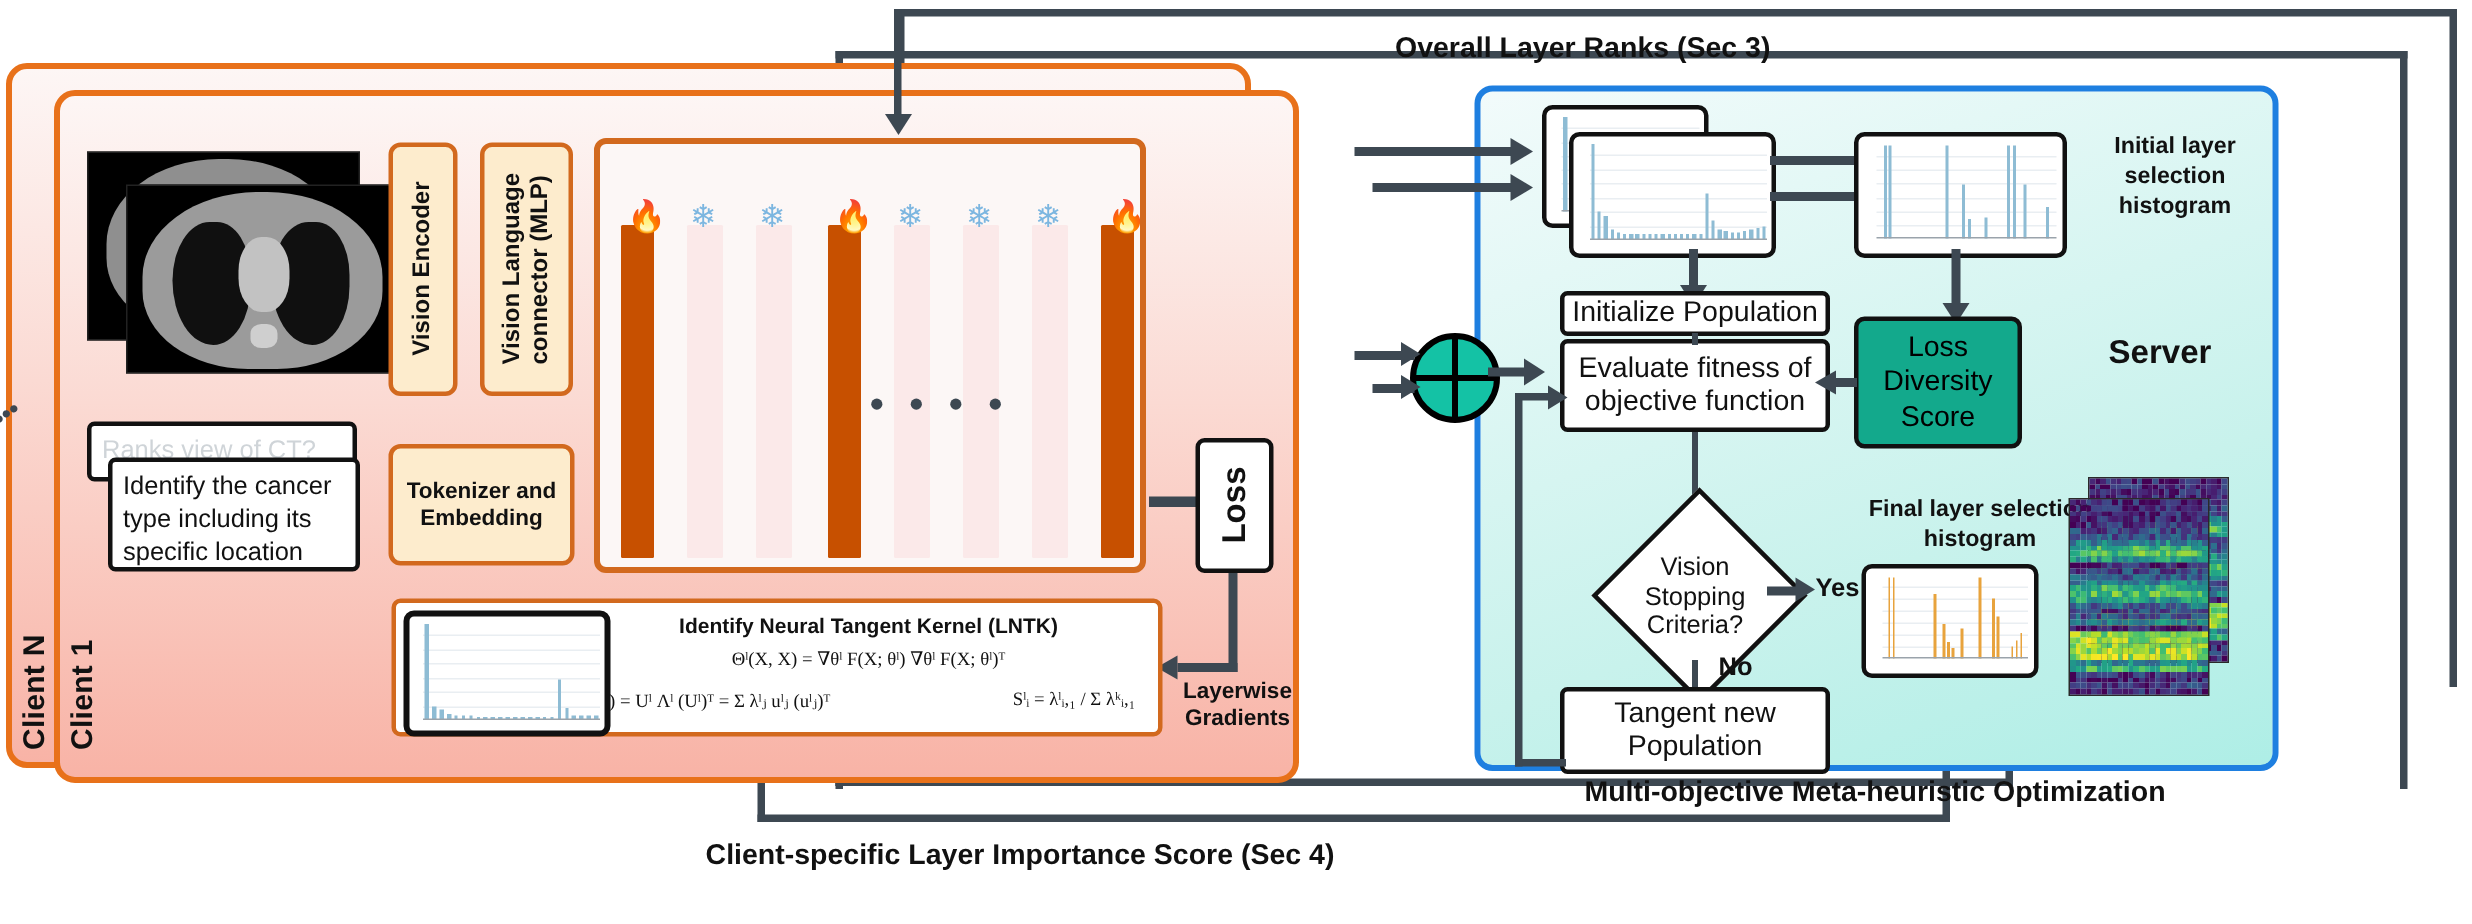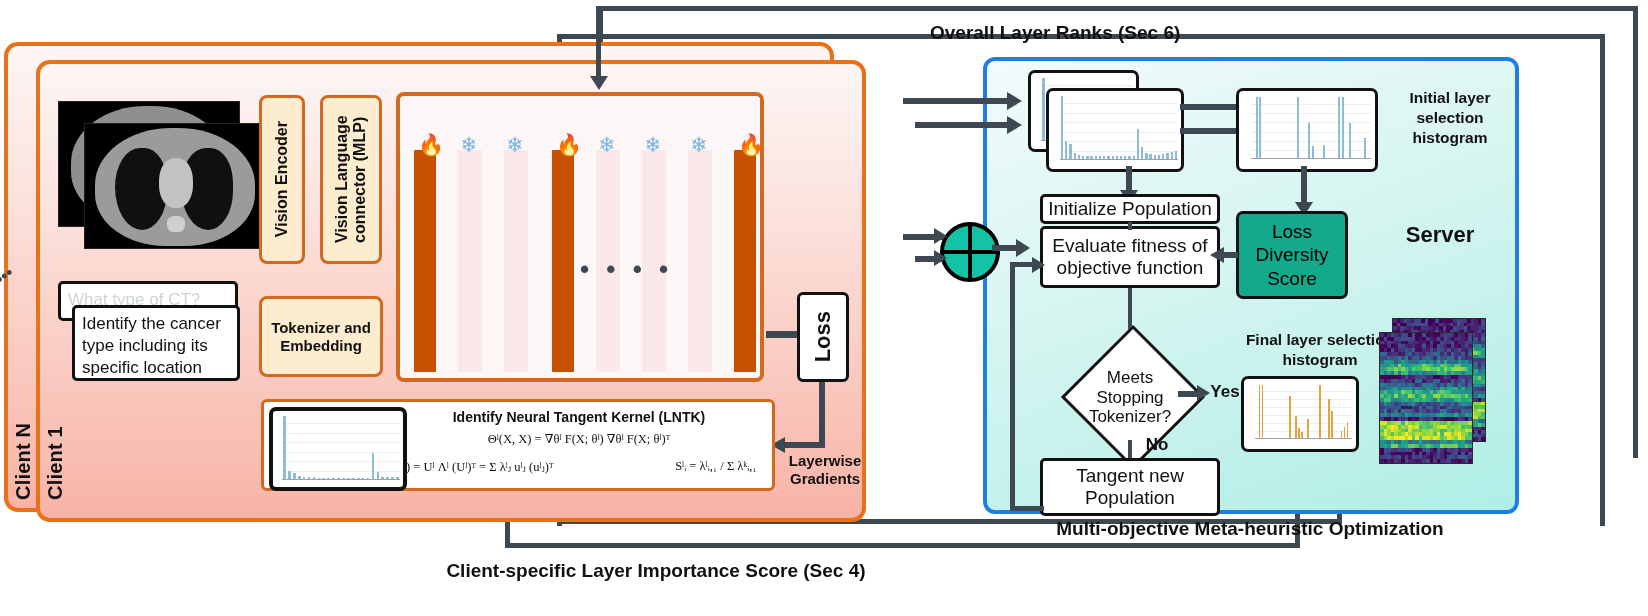--- a/index.html
+++ b/index.html
@@ -109,21 +109,21 @@
     <div class="med" style="left:76px;top:38px;width:30px;height:48px;"></div>
   </div>
   <div class="ct" style="left:84px;top:123px;width:180px;height:124px;">
     <div class="body" style="left:10px;top:4px;width:160px;height:118px;background:#9b9b9b;"></div>
     <div class="lungL" style="left:30px;top:24px;width:52px;height:82px;"></div>
     <div class="lungR" style="left:96px;top:24px;width:52px;height:82px;"></div>
     <div class="med" style="left:74px;top:34px;width:34px;height:50px;background:#c2c2c2;"></div>
     <div class="spine" style="left:82px;top:92px;width:18px;height:16px;"></div>
   </div>
 
-  <div class="abs prompt ghost" style="left:58px;top:281px;width:180px;height:40px;">What type of CT?</div>
+  <div class="abs prompt ghost" style="left:58px;top:281px;width:180px;height:40px;">Ranks view of CT?</div>
   <div class="abs prompt" style="left:72px;top:305px;width:168px;height:76px;">Identify the cancer type including its specific location</div>
 
   <div class="abs modbox" style="left:259px;top:95px;width:46px;height:169px;">
     <span class="vtxt">Vision Encoder</span>
   </div>
   <div class="abs modbox" style="left:320px;top:95px;width:62px;height:169px;">
     <span class="vtxt">Vision Language connector (MLP)</span>
   </div>
   <div class="abs modbox" style="left:259px;top:296px;width:124px;height:81px;">
     <span class="htxt">Tokenizer and Embedding</span>
@@ -360,21 +360,21 @@
   <div class="arrowline" style="left:903px;top:234px;width:40px;height:6px;"></div>
   <div class="arrowhead" style="left:934px;top:228px;border-top:8px solid transparent;border-bottom:8px solid transparent;border-left:13px solid #3d4852;"></div>
   <div class="arrowline" style="left:915px;top:256px;width:28px;height:6px;"></div>
   <div class="arrowhead" style="left:934px;top:250px;border-top:8px solid transparent;border-bottom:8px solid transparent;border-left:13px solid #3d4852;"></div>
 
   <div class="arrowline" style="left:1128px;top:222px;width:4px;height:8px;"></div>
 
   <div class="arrowline" style="left:1128px;top:288px;width:4px;height:68px;"></div>
 
   <div class="diamond" style="left:1082px;top:346px;width:96px;height:96px;"></div>
-  <div class="diamondtxt" style="left:1086px;top:368px;width:88px;">Meets Stopping Tokenizer?</div>
+  <div class="diamondtxt" style="left:1086px;top:368px;width:88px;">Vision Stopping Criteria?</div>
 
   <div class="arrowline" style="left:1178px;top:391px;width:22px;height:6px;"></div>
   <div class="arrowhead" style="left:1197px;top:385px;border-top:8px solid transparent;border-bottom:8px solid transparent;border-left:13px solid #3d4852;"></div>
   <div class="cap" style="left:1208px;top:382px;width:34px;font-size:17px;">Yes</div>
   <div class="cap" style="left:1140px;top:435px;width:34px;font-size:17px;">No</div>
 
   <div class="arrowline" style="left:1128px;top:440px;width:4px;height:22px;"></div>
 
   <div class="abs nodebox" style="left:1040px;top:458px;width:180px;height:58px;">
     <span>Tangent new Population</span>
@@ -2177,17 +2177,17 @@
       <div style="background: rgb(69, 52, 126);"></div>
       <div style="background: rgb(65, 68, 135);"></div>
       <div style="background: rgb(70, 22, 104);"></div>
       <div style="background: rgb(70, 18, 100);"></div>
       <div style="background: rgb(68, 1, 84);"></div>
       <div style="background: rgb(71, 27, 109);"></div>
       <div style="background: rgb(61, 77, 137);"></div>
       <div style="background: rgb(68, 1, 84);"></div>
     </div>
 
-  <div class="cap" style="left:930px;top:22px;width:420px;font-size:19px;text-align:left;">Overall Layer Ranks (Sec 6)</div>
-  <div class="cap" style="left:356px;top:560px;width:600px;font-size:19px;">Client-specific Layer Importance Score (Sec 4)</div>
+  <div class="cap" style="left:930px;top:22px;width:420px;font-size:19px;text-align:left;">Overall Layer Ranks (Sec 3)</div>
+  <div class="cap" style="left:380px;top:560px;width:600px;font-size:19px;">Client-specific Layer Importance Score (Sec 4)</div>
   <div class="cap" style="left:980px;top:518px;width:540px;font-size:19px;">Multi-objective Meta-heuristic Optimization</div>
 
 </div>
 
 </body></html>

